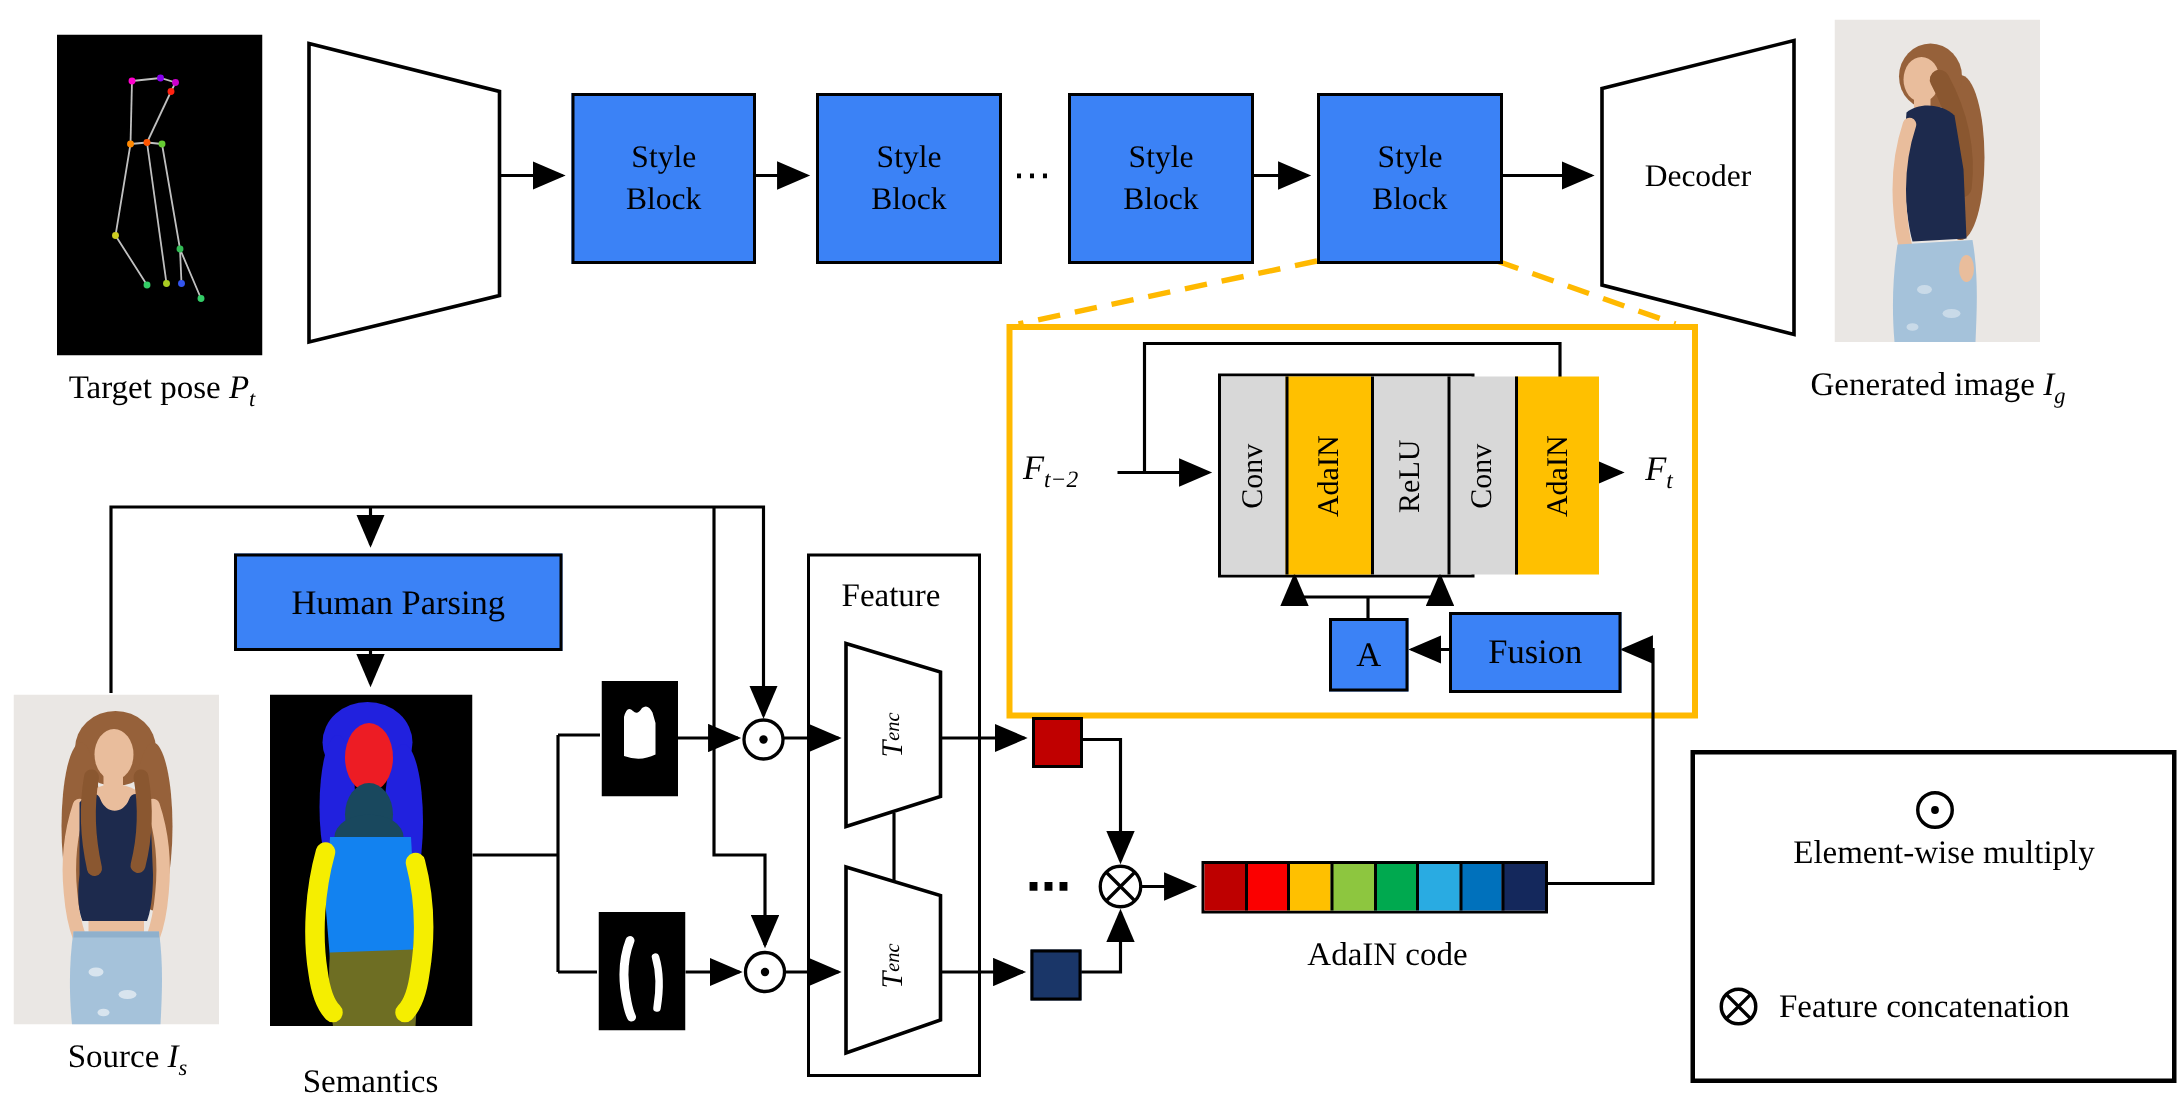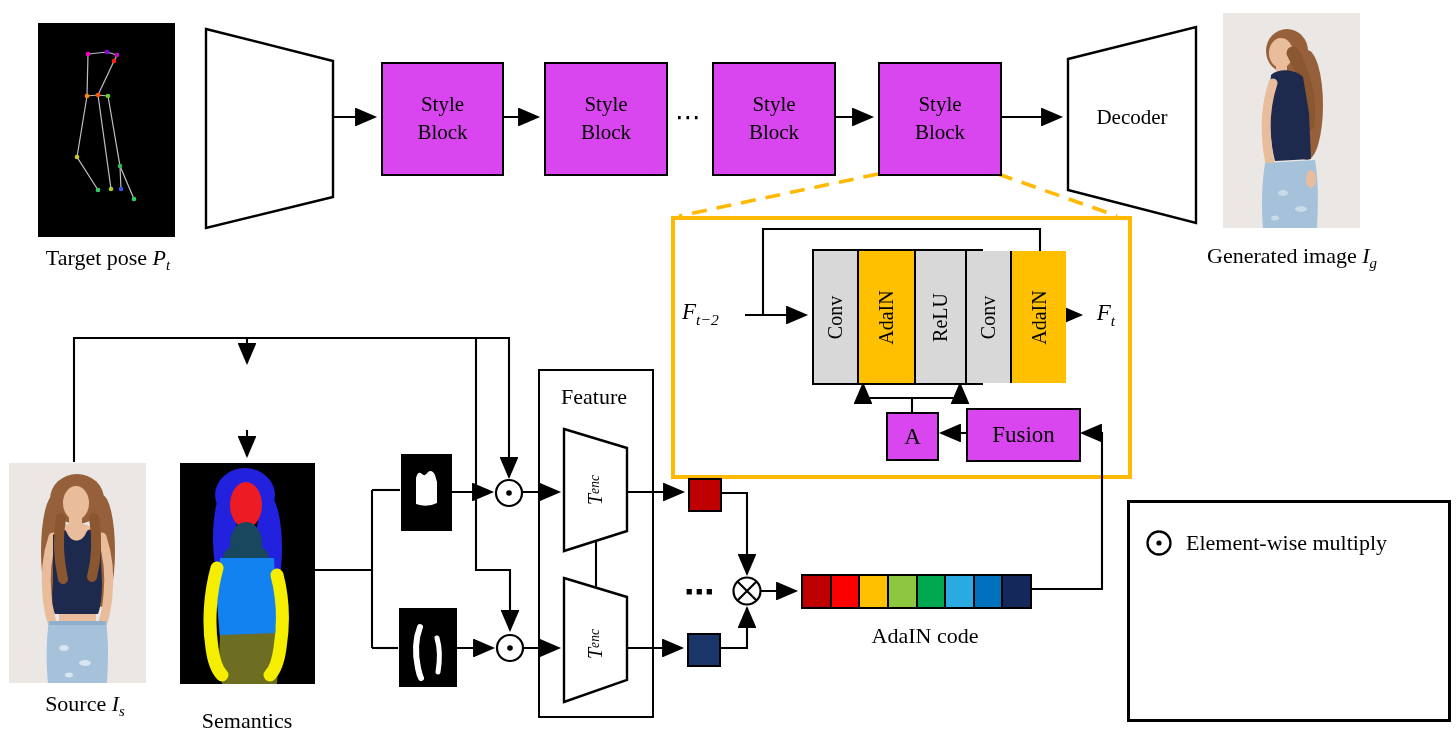--- a/index.html
+++ b/index.html
@@ -1,21 +1,21 @@
 <!DOCTYPE html>
 <html><head>
 <meta charset="utf-8">
 <style>
   html,body{margin:0;padding:0;background:#ffffff;}
   #canvas{position:relative;width:1456px;height:733px;background:#ffffff;overflow:hidden;
           font-family:"Liberation Serif","DejaVu Serif",serif;color:#000;}
   .abs{position:absolute;}
   svg{display:block;}
   #wires{position:absolute;left:0;top:0;z-index:2;}
-  .box{position:absolute;border:2.2px solid #000;background:#d946ef;display:flex;
+  .box{position:absolute;border:2.2px solid #000;background:#3b82f6;display:flex;
        align-items:center;justify-content:center;text-align:center;z-index:3;}
   .ghostbox{position:absolute;border:2.2px solid #000;background:transparent;z-index:3;}
   .blocktext{font-size:21px;line-height:1.32;}
   .wrapnarrow{display:inline-block;width:64px;}
   .wrapmed{display:inline-block;width:92px;}
   .lbl{position:absolute;font-size:22px;text-align:center;z-index:4;white-space:nowrap;}
   .mathv{font-style:italic;}
   sub{font-size:0.68em;font-style:italic;}
   .dots{position:absolute;z-index:4;text-align:center;
         font-family:"DejaVu Sans","Liberation Sans",sans-serif;display:flex;
@@ -226,20 +226,23 @@
     <span class="mathv">F</span><sub>t</sub>
   </div>
 
   <div class="box" style="left:886px;top:412px;width:49px;height:45px;font-size:23px;">
     <span>A</span>
   </div>
   <div class="box" style="left:966px;top:408px;width:111px;height:50px;font-size:23px;">
     <span>Fusion</span>
   </div>
 
+  <div class="box" style="left:156px;top:369px;width:215px;height:61px;font-size:23px;border-width:2.5px;">
+    <span>Human Parsing</span>
+  </div>
 
   <div class="imgframe" style="left:9px;top:463px;">
     <svg width="137" height="220" viewBox="0 0 137 220">
       <rect width="137" height="220" fill="#EAE7E4"></rect>
       <ellipse cx="68" cy="36" rx="27" ry="25" fill="#96613A"></ellipse>
       <ellipse cx="45" cy="88" rx="13" ry="56" fill="#96613A"></ellipse>
       <ellipse cx="93" cy="88" rx="13" ry="56" fill="#96613A"></ellipse>
       <ellipse cx="67" cy="72" rx="20" ry="12" fill="#E9BD9C"></ellipse>
       <ellipse cx="67" cy="40" rx="13" ry="17" fill="#E9BD9C"></ellipse>
       <rect x="60" y="52" width="13" height="13" fill="#E9BD9C"></rect>
@@ -318,22 +321,29 @@
     <div class="cell" style="background: rgb(0, 169, 79);"></div>
     <div class="cell" style="background: rgb(41, 171, 226);"></div>
     <div class="cell" style="background: rgb(0, 113, 188);"></div>
     <div class="cell" style="background: rgb(20, 40, 92);"></div>
   </div>
   <div class="lbl" style="left:855px;top:623px;width:140px;">
     <span>AdaIN code</span>
   </div>
 
   <div id="legend" style="left:1127px;top:500px;width:318px;height:216px;">
-    <div class="legend-row" style="top:22px;">
+    <div class="legend-row" style="top:22px;flex-direction:column;">
       <svg class="legend-sym" viewBox="0 0 30 30">
         <circle cx="15" cy="15" r="11.5" fill="#fff" stroke="#000" stroke-width="2.3"></circle>
         <circle cx="15" cy="15" r="2.6" fill="#000"></circle>
       </svg>
       <span class="legend-txt">Element-wise multiply</span>
     </div>
+    <div class="legend-row" style="top:150px;">
+      <svg class="legend-sym" viewBox="0 0 30 30">
+        <circle cx="15" cy="15" r="11.5" fill="#fff" stroke="#000" stroke-width="2.3"></circle>
+        <path d="M6.9,6.9 L23.1,23.1 M23.1,6.9 L6.9,23.1" stroke="#000" stroke-width="2.3" fill="none"></path>
+      </svg>
+      <span class="legend-txt">Feature concatenation</span>
+    </div>
   </div>
 
 </div>
 
 </body></html>

